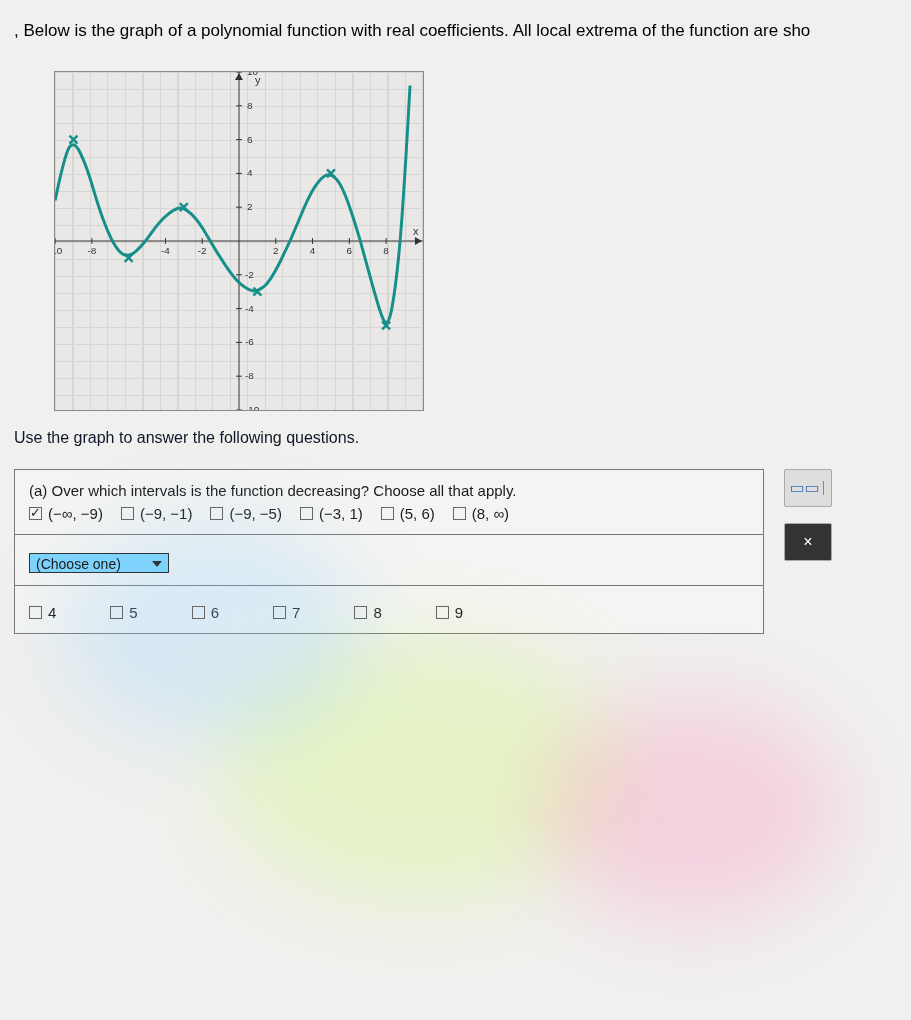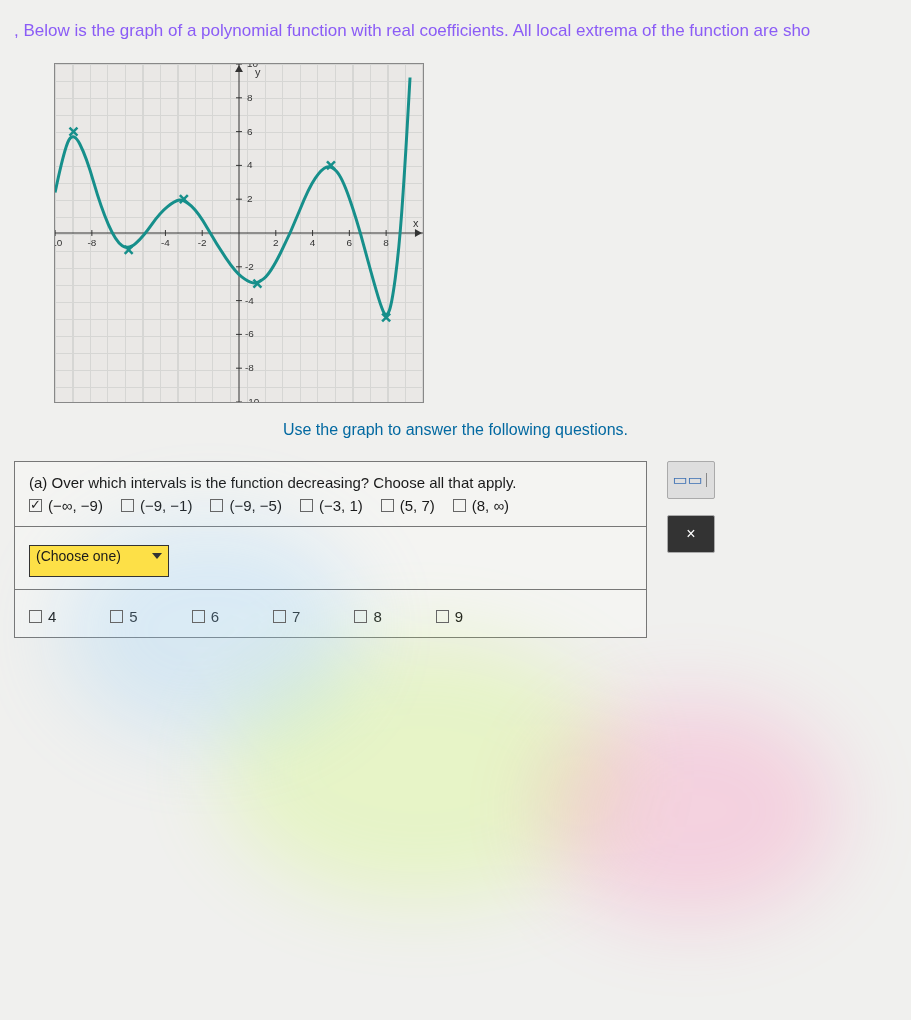--- a/index.html
+++ b/index.html
@@ -4,37 +4,37 @@
 <style>
   * { box-sizing: border-box; }
   body {
     margin: 0;
     padding: 20px 14px;
     font-family: "Helvetica Neue", Arial, sans-serif;
     background: #f0f0ee;
     color: #222;
     width: 911px;
   }
-  .prompt { font-size: 17px; color: #8b5cf6; margin-bottom: 20px; line-height: 1.35; }
+  .prompt { font-size: 17px; color: #000000; margin-bottom: 28px; line-height: 1.35; }
   .chart-box {
     width: 370px; height: 340px;
     margin-left: 40px;
     border: 1px solid #888;
     position: relative;
     background:
       repeating-linear-gradient(to right, #d6d6d4 0 1px, transparent 1px 17.5px),
       repeating-linear-gradient(to bottom, #d6d6d4 0 1px, transparent 1px 17px),
       #eae8e6;
   }
   .chart-box svg { position: absolute; inset: 0; width: 100%; height: 100%; }
   .curve { fill: none; stroke: #168f8b; stroke-width: 3; }
   .marker { fill: none; stroke: #168f8b; stroke-width: 2.5; }
-  .instruct { font-size: 16px; color: #0369a1; margin: 18px 0 22px 0; text-align: center; }
+  .instruct { font-size: 16px; color: #0f172a; margin: 18px 0 22px 0; }
   .qwrap { display: flex; gap: 20px; align-items: flex-start; }
-  .qtable { border: 1px solid #777; width: 633px; background: rgba(255,255,255,0.25); }
+  .qtable { border: 1px solid #777; width: 750px; background: rgba(255,255,255,0.25); }
   .cell { border-top: 1px solid #777; padding: 12px 14px; font-size: 15px; color: #1a1a1a; }
   .cell:first-child { border-top: none; }
   .opts { margin-top: 6px; display: flex; flex-wrap: wrap; gap: 14px 18px; align-items: center; }
   .opt { display: inline-flex; align-items: center; gap: 6px; }
   .cb {
     width: 13px; height: 13px; border: 1px solid #666; display: inline-block;
     position: relative; flex: 0 0 auto;
   }
   .cb.checked::after {
     content: "✓"; position: absolute; left: 0; top: -3px; font-size: 13px; color: #222;
@@ -42,22 +42,22 @@
   .inputbox {
     width: 32px; height: 30px; border: 1.5px solid #1770d4; display: inline-block;
     position: relative;
   }
   .inputbox::after {
     content: ""; position: absolute; left: 6px; top: 5px; width: 2px; height: 20px;
     background: #1770d4;
   }
   .comma { margin-left: 2px; }
   .select {
-    border: 1px solid #333; padding: 2px 22px 12px 6px; font-size: 14px;
-    position: relative; display: inline-block; min-width: 140px; background: #fde047;
+    border: 1px solid #333; padding: 2px 22px 0 6px; font-size: 14px;
+    position: relative; display: inline-block; min-width: 140px; background: #7dd3fc;
   }
   .select::after {
     content: ""; position: absolute; right: 6px; top: 7px;
     border-left: 5px solid transparent; border-right: 5px solid transparent;
     border-top: 6px solid #333;
   }
   .side { display: flex; flex-direction: column; gap: 16px; }
   .tool {
     width: 48px; height: 38px; border: 1px solid #aaa; background: #dedede;
     display: flex; align-items: center; justify-content: center; font-size: 16px;
@@ -161,21 +161,21 @@
           <span class="opt">
             <span class="cb"></span>
             <span>(−9, −5)</span>
           </span>
           <span class="opt">
             <span class="cb"></span>
             <span>(−3, 1)</span>
           </span>
           <span class="opt">
             <span class="cb"></span>
-            <span>(5, 7)</span>
+            <span>(5, 6)</span>
           </span>
           <span class="opt">
             <span class="cb"></span>
             <span>(8, ∞)</span>
           </span>
         </div>
     </div>
 
 
     <div class="cell">

